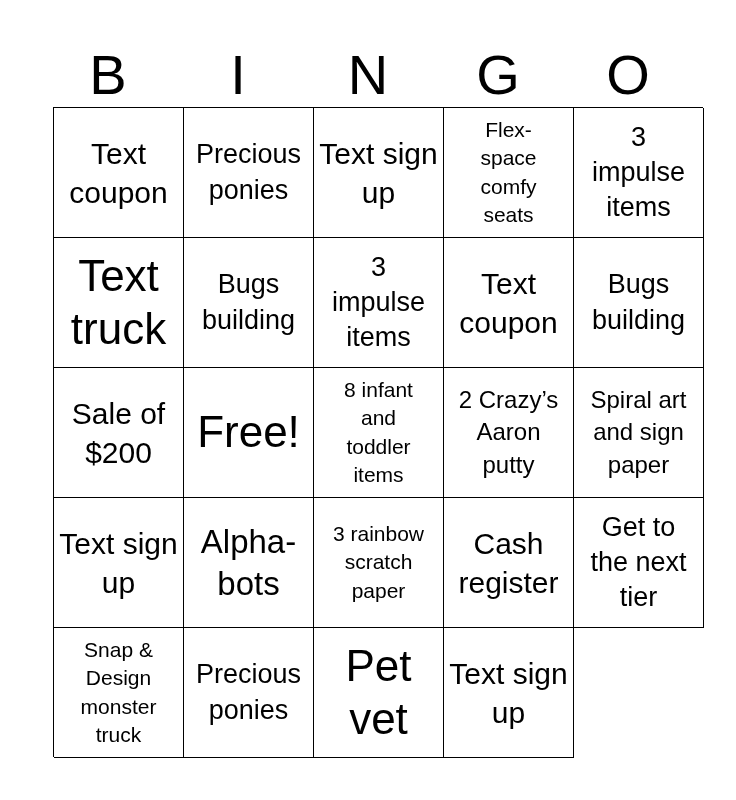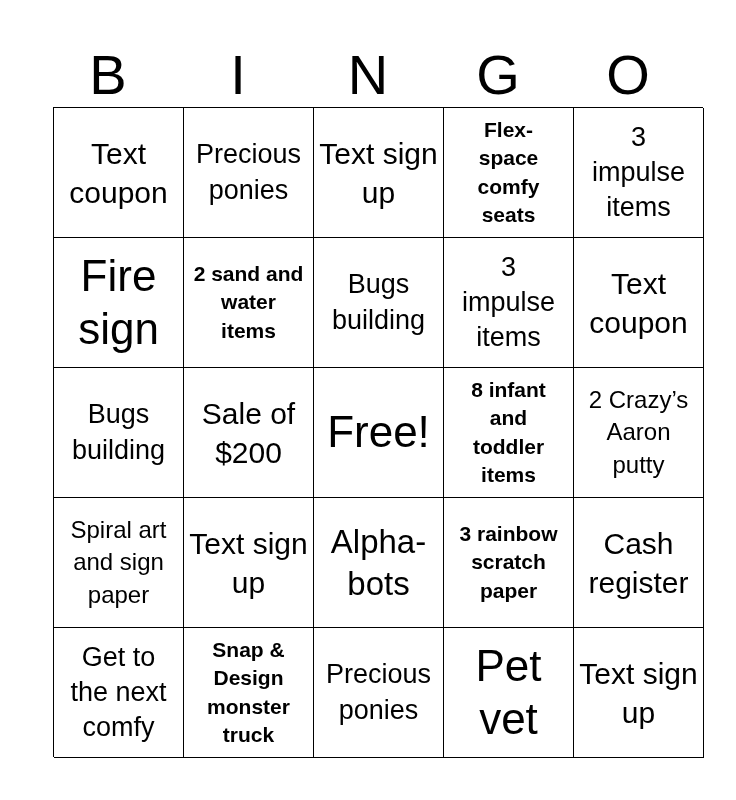--- a/index.html
+++ b/index.html
@@ -11,21 +11,21 @@
             border-top: 1px solid #000; border-left: 1px solid #000; box-sizing: border-box; }
     .cell { border-right: 1px solid #000; border-bottom: 1px solid #000; box-sizing: border-box;
             display: flex; align-items: center; justify-content: center; text-align: center;
             padding: 2px; overflow: hidden; }
     .cell span { display: block; }
     .s-xl { font-size: 44px; line-height: 1.2; }
     .s-l  { font-size: 33px; line-height: 1.25; align-items: flex-end; }
     .s-m  { font-size: 30px; line-height: 1.3; }
     .s-n  { font-size: 27px; line-height: 1.3; }
     .s-sm { font-size: 24px; line-height: 1.35; text-align: center; }
-    .s-xs { font-size: 21px; line-height: 1.35; font-weight: bold; }
+    .s-xs { font-size: 21px; line-height: 1.35; }
   </style>
 </head>
 <body>
 
 <div class="header">
   <span>B</span>
   <span>I</span>
   <span>N</span>
   <span>G</span>
   <span>O</span>
@@ -43,24 +43,21 @@
       <span>Text sign up</span>
     </div>
   <div class="cell s-xs">
       <span style="width:80px;margin:auto">Flex-space comfy seats</span>
     </div>
   <div class="cell s-n">
       <span style="width:100px;margin:auto">3 impulse items</span>
     </div>
 
   <div class="cell s-xl">
-      <span style="width:110px;margin:auto">Fire sign</span>
-    </div>
-  <div class="cell s-xs">
-      <span style="width:115px;margin:auto">2 sand and water items</span>
+      <span style="width:110px;margin:auto">Text truck</span>
     </div>
   <div class="cell s-n">
       <span style="width:115px;margin:auto">Bugs building</span>
     </div>
   <div class="cell s-n">
       <span style="width:100px;margin:auto">3 impulse items</span>
     </div>
   <div class="cell s-m">
       <span>Text coupon</span>
     </div>
@@ -91,21 +88,21 @@
       <span style="width:100px;margin:auto">Alpha-bots</span>
     </div>
   <div class="cell s-xs">
       <span style="width:120px;margin:auto">3 rainbow scratch paper</span>
     </div>
   <div class="cell s-m">
       <span style="width:120px;margin:auto">Cash register</span>
     </div>
 
   <div class="cell s-n">
-      <span style="width:115px;margin:auto">Get to the next comfy</span>
+      <span style="width:115px;margin:auto">Get to the next tier</span>
     </div>
   <div class="cell s-xs">
       <span style="width:95px;margin:auto">Snap &amp; Design monster truck</span>
     </div>
   <div class="cell s-n">
       <span style="width:120px;margin:auto">Precious ponies</span>
     </div>
   <div class="cell s-xl">
       <span style="width:90px;margin:auto">Pet vet</span>
     </div>

